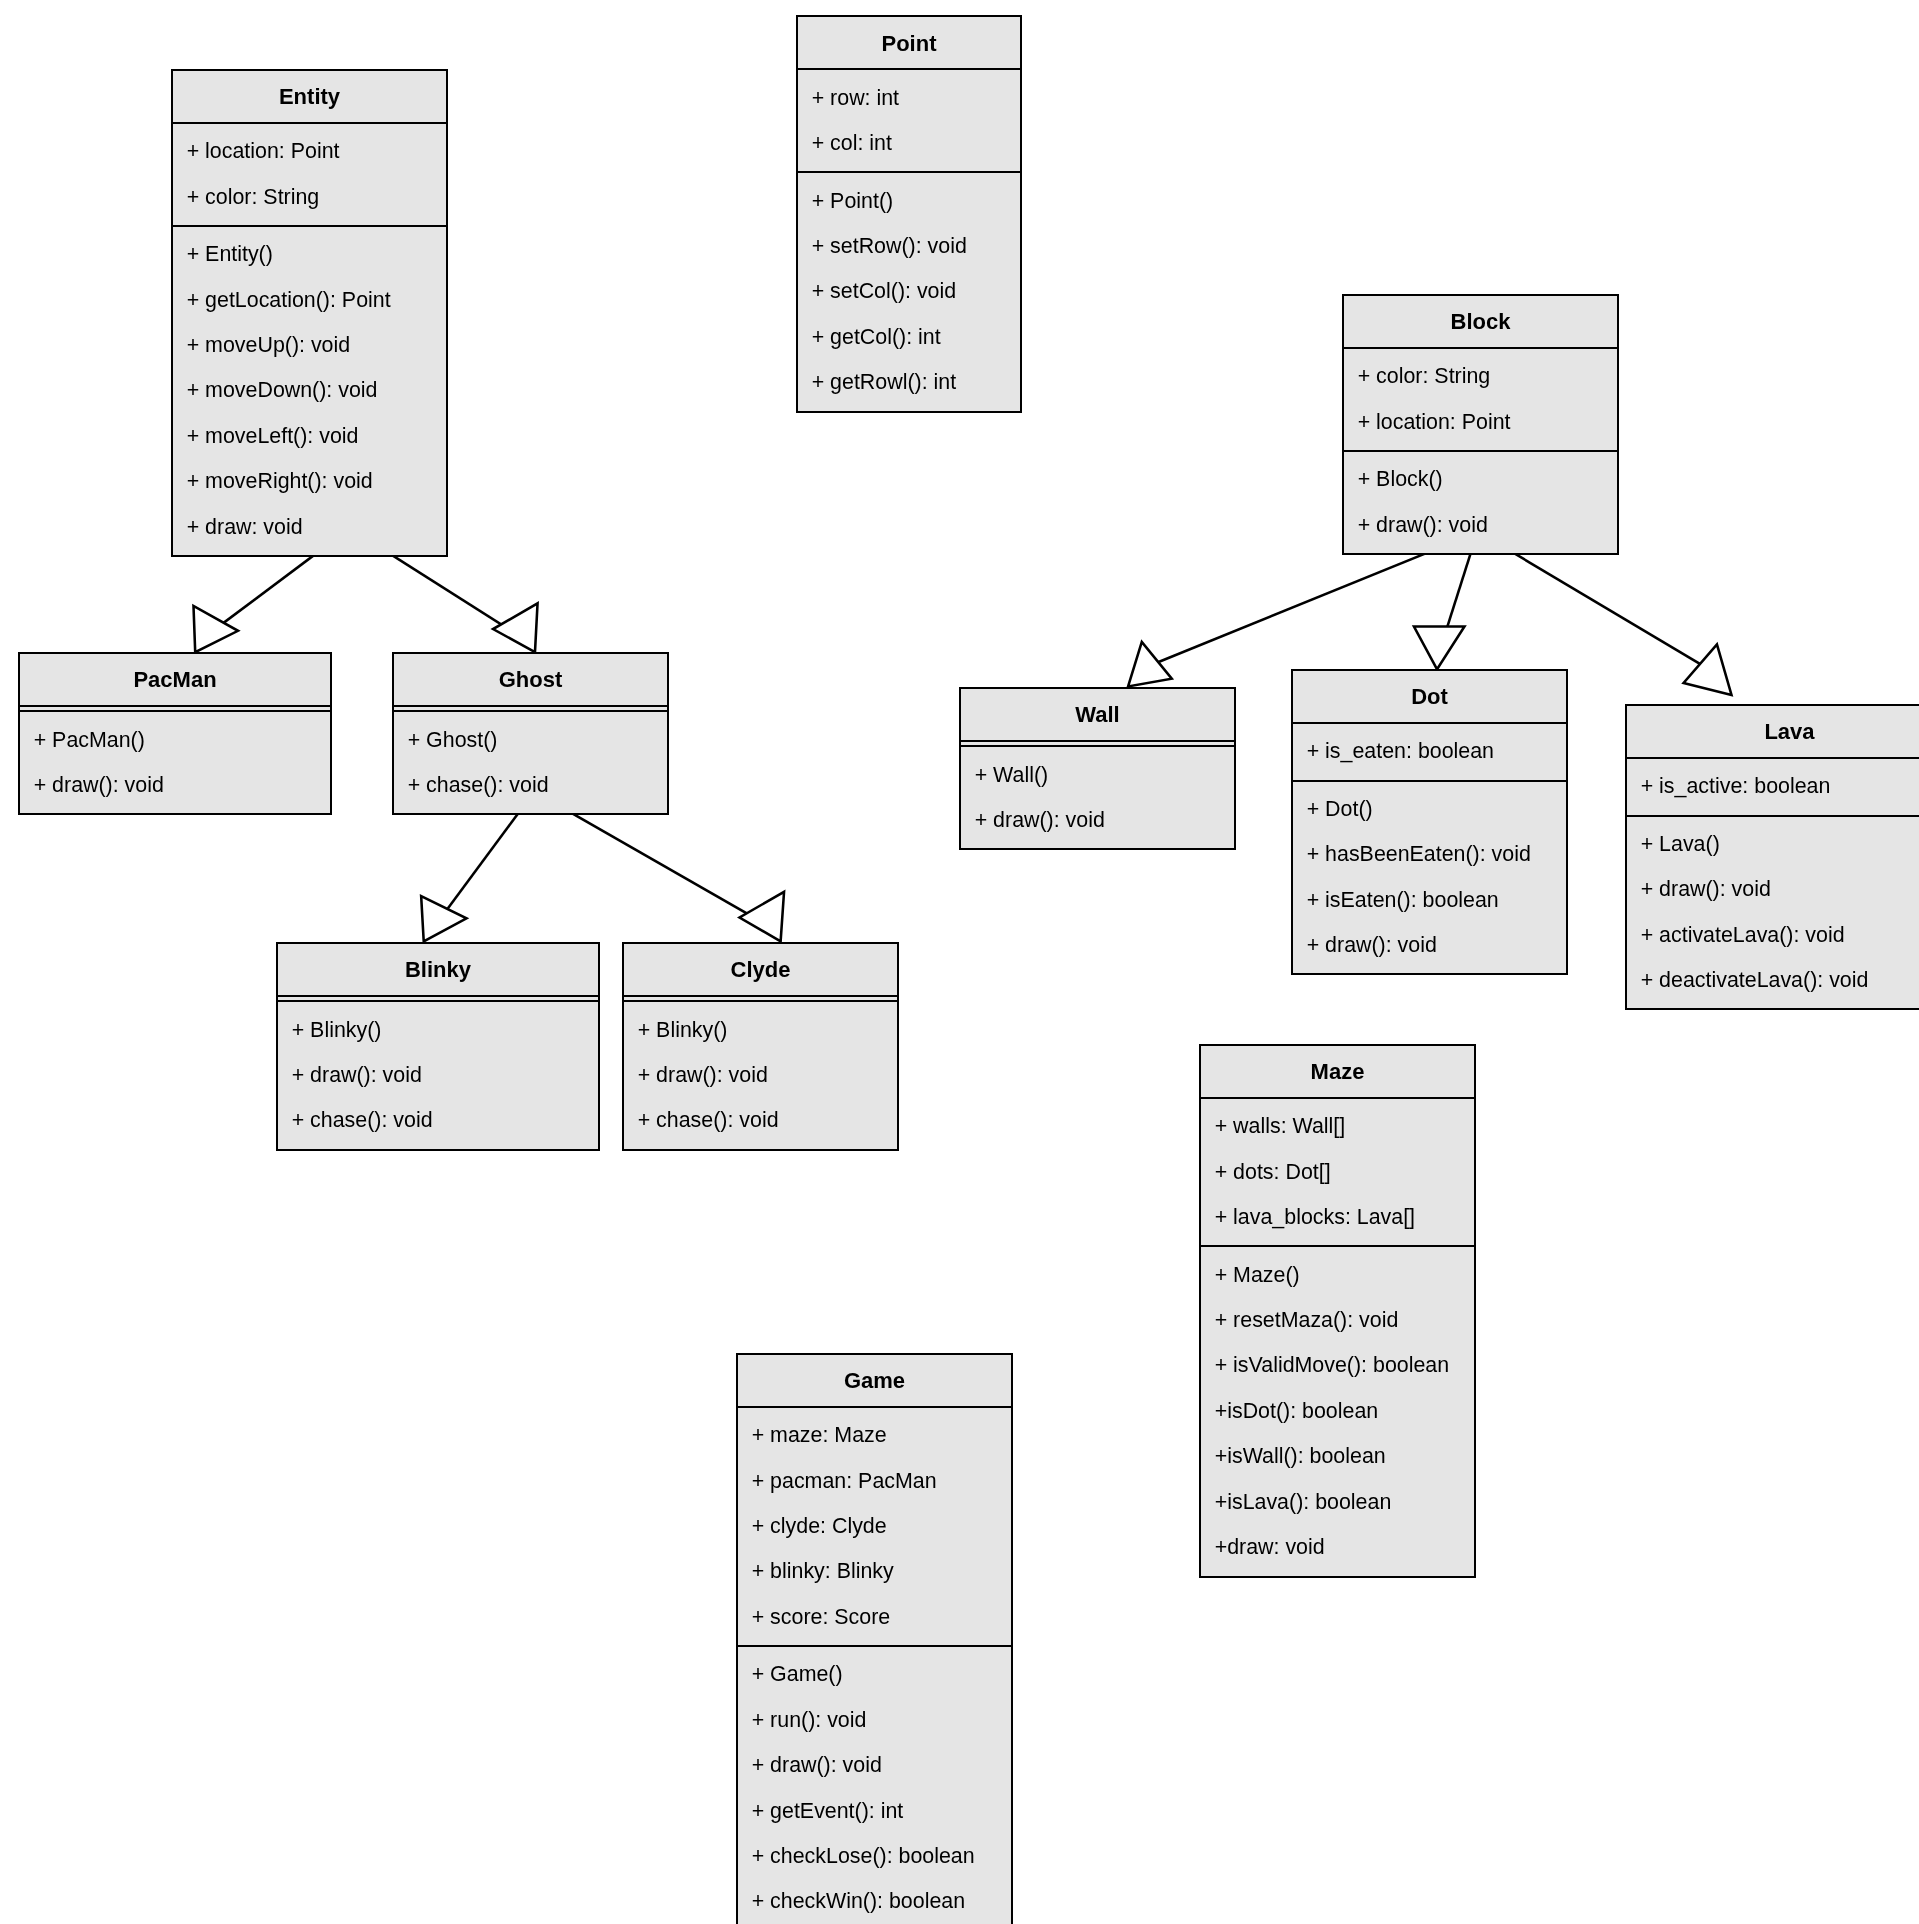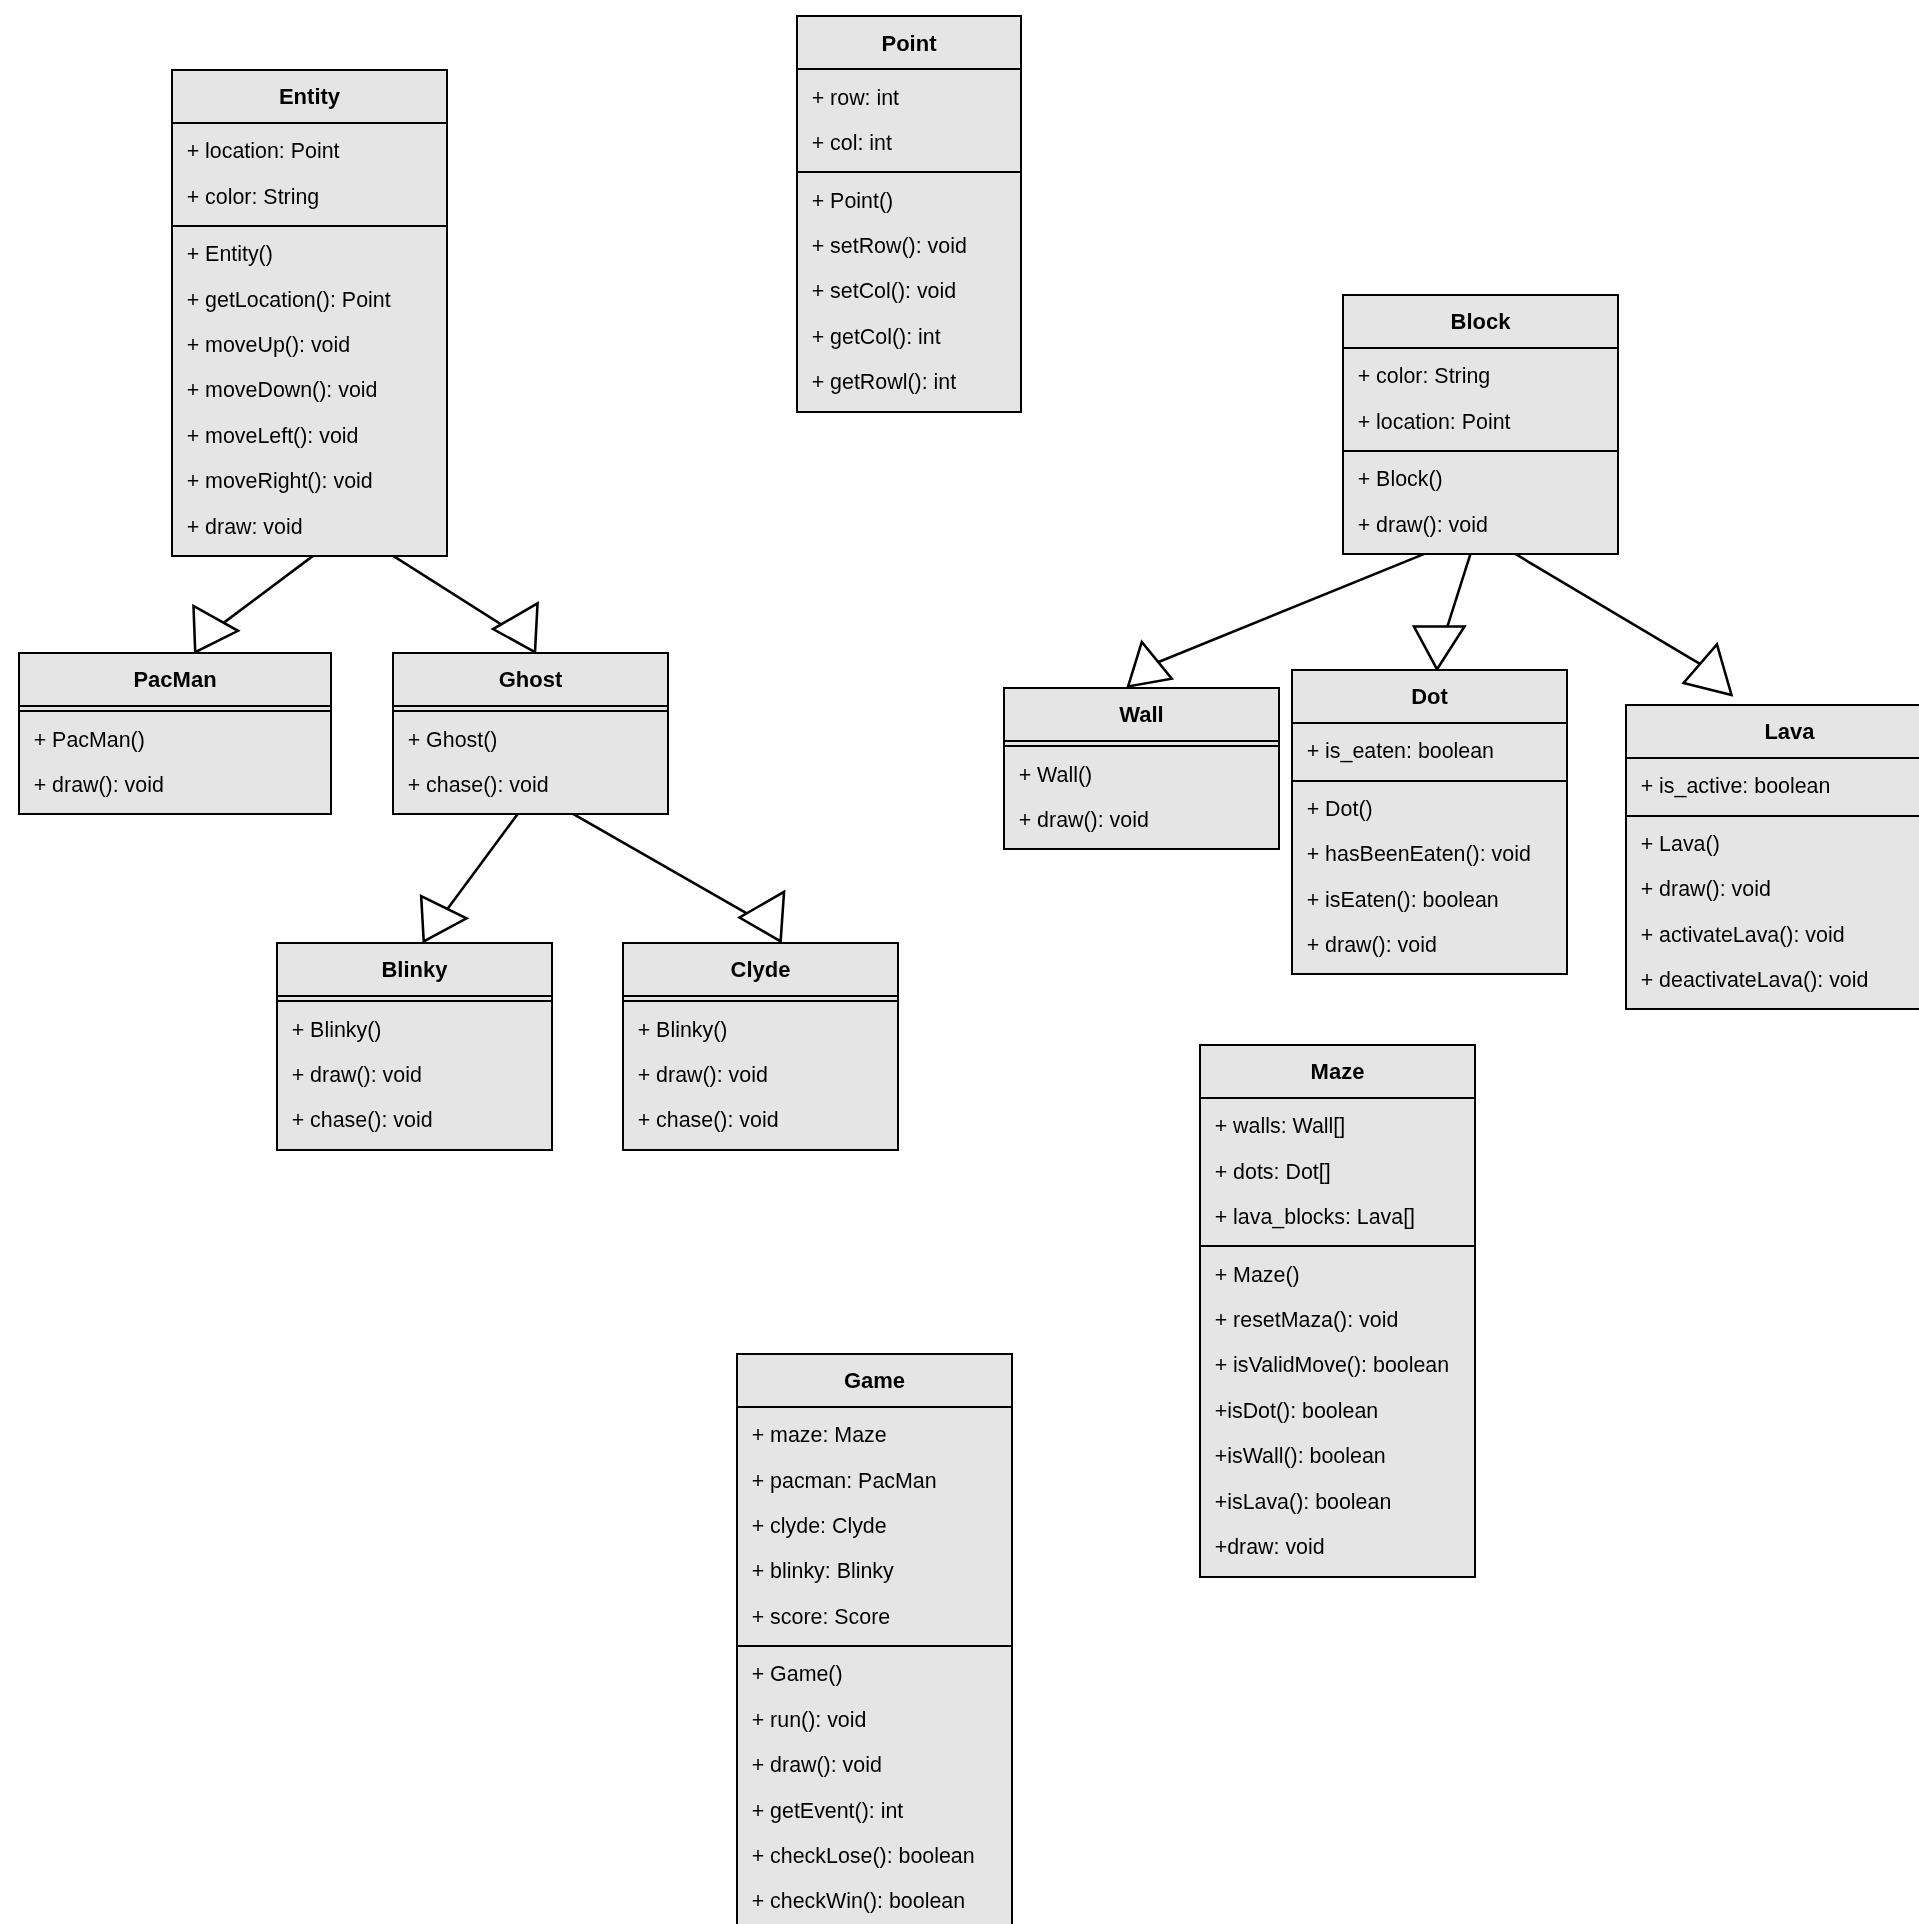--- a/index.html
+++ b/index.html
@@ -152,41 +152,41 @@
 
   <div class="uml-class" style="left:392px; top:652px; width:277px;">
     <div class="class-name">Ghost</div>
     <div class="compartment empty"></div>
     <div class="compartment">
       <div class="member">+ Ghost()</div>
       <div class="member">+ chase(): void</div>
     </div>
   </div>
 
-  <div class="uml-class" style="left:276px; top:942px; width:277px;">
+  <div class="uml-class" style="left:276px; top:942px; width:324px;">
     <div class="class-name">Blinky</div>
     <div class="compartment empty"></div>
     <div class="compartment">
       <div class="member">+ Blinky()</div>
       <div class="member">+ draw(): void</div>
       <div class="member">+ chase(): void</div>
     </div>
   </div>
 
   <div class="uml-class" style="left:622px; top:942px; width:277px;">
     <div class="class-name">Clyde</div>
     <div class="compartment empty"></div>
     <div class="compartment">
       <div class="member">+ Blinky()</div>
       <div class="member">+ draw(): void</div>
       <div class="member">+ chase(): void</div>
     </div>
   </div>
 
-  <div class="uml-class" style="left:959px; top:687px; width:277px;margin-left:44px;">
+  <div class="uml-class" style="left:959px; top:687px; width:277px;">
     <div class="class-name">Wall</div>
     <div class="compartment empty"></div>
     <div class="compartment">
       <div class="member">+ Wall()</div>
       <div class="member">+ draw(): void</div>
     </div>
   </div>
 
   <div class="uml-class" style="left:1291px; top:669px; width:277px;">
     <div class="class-name">Dot</div>

